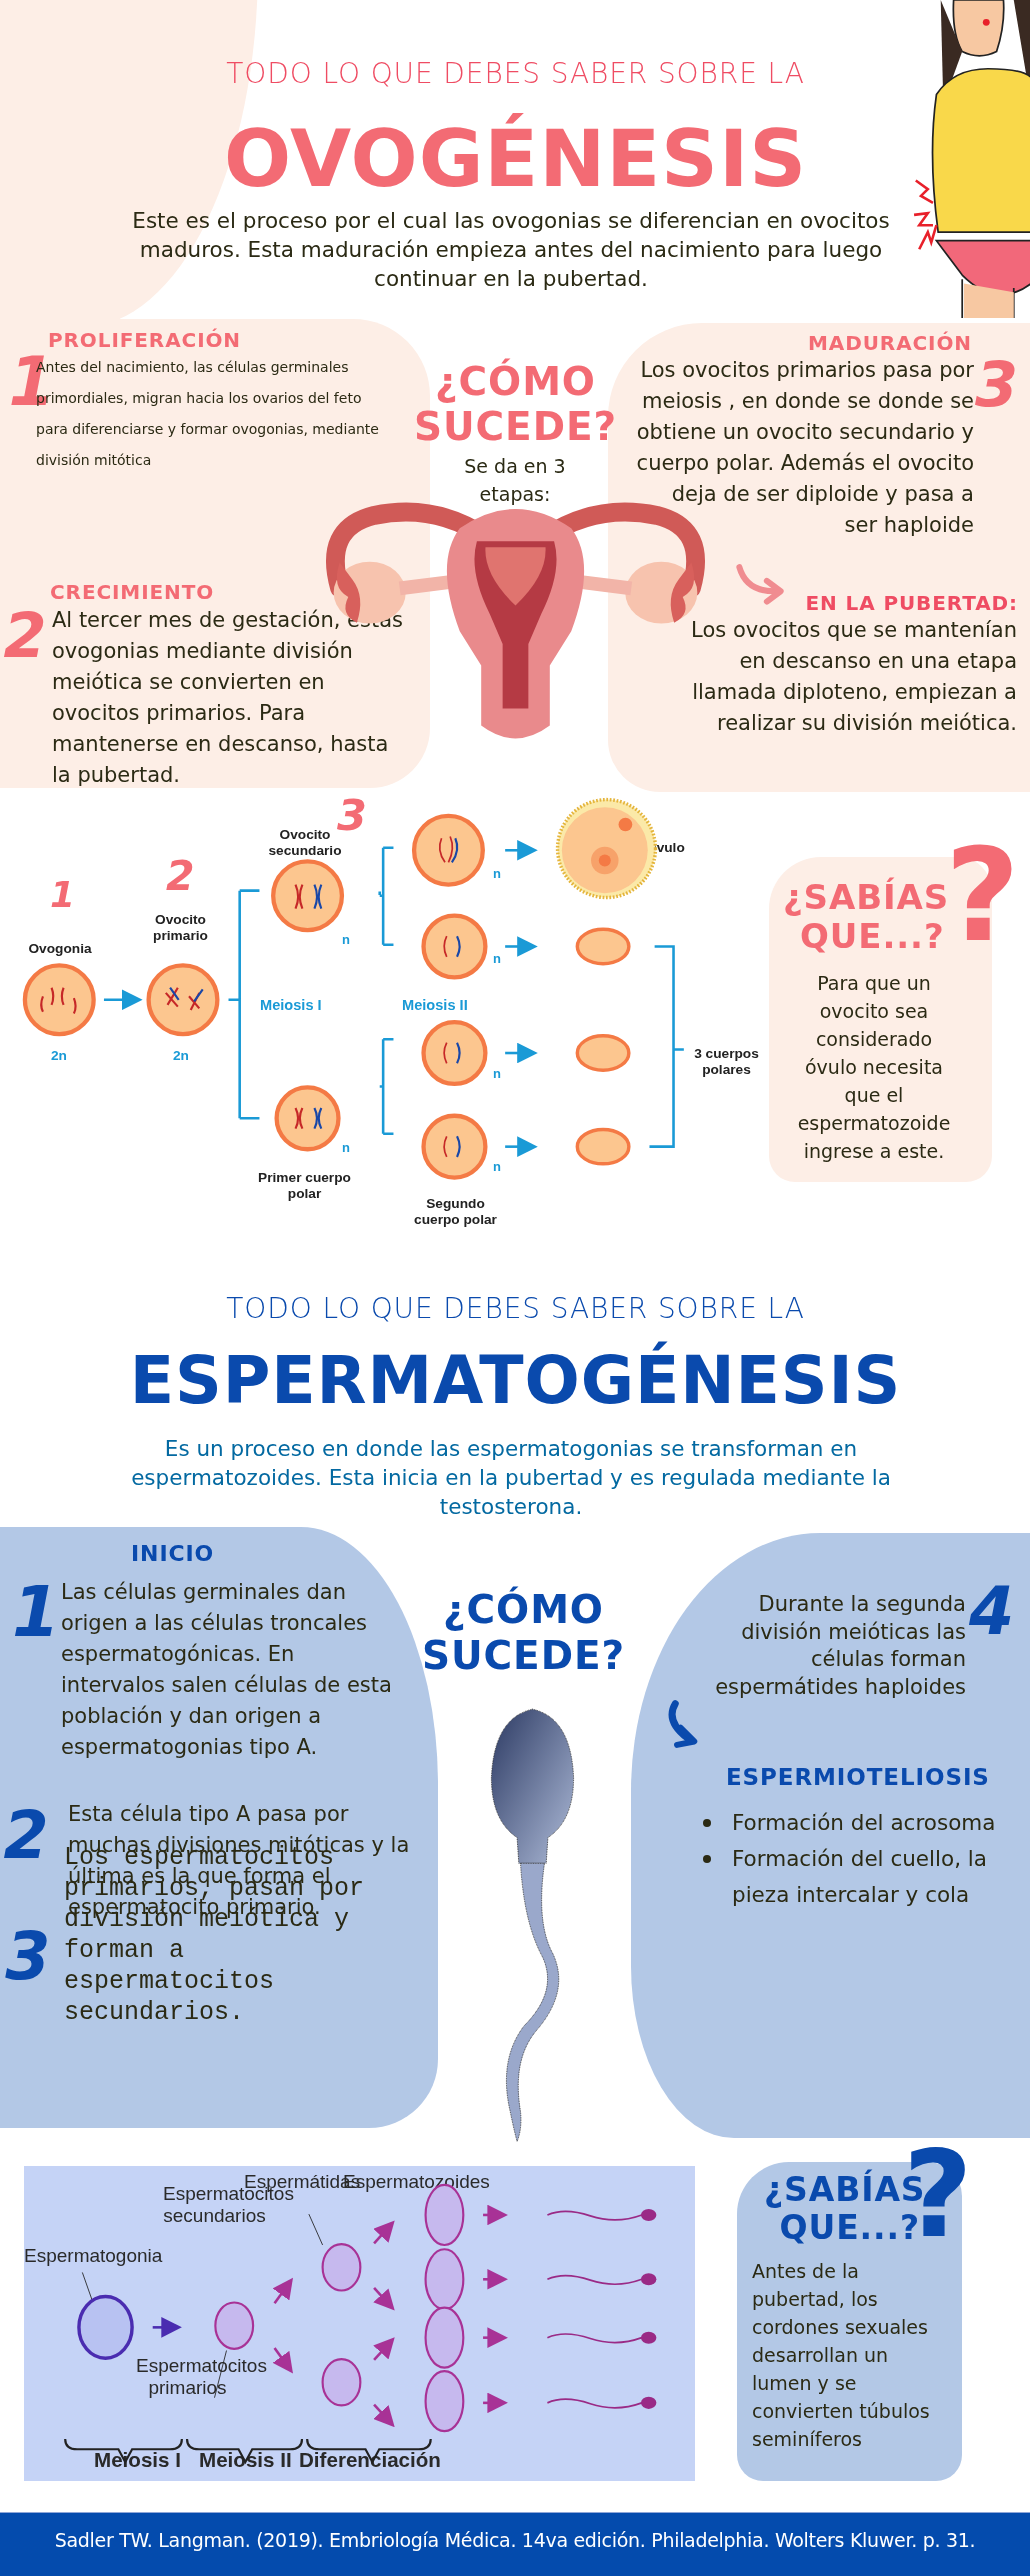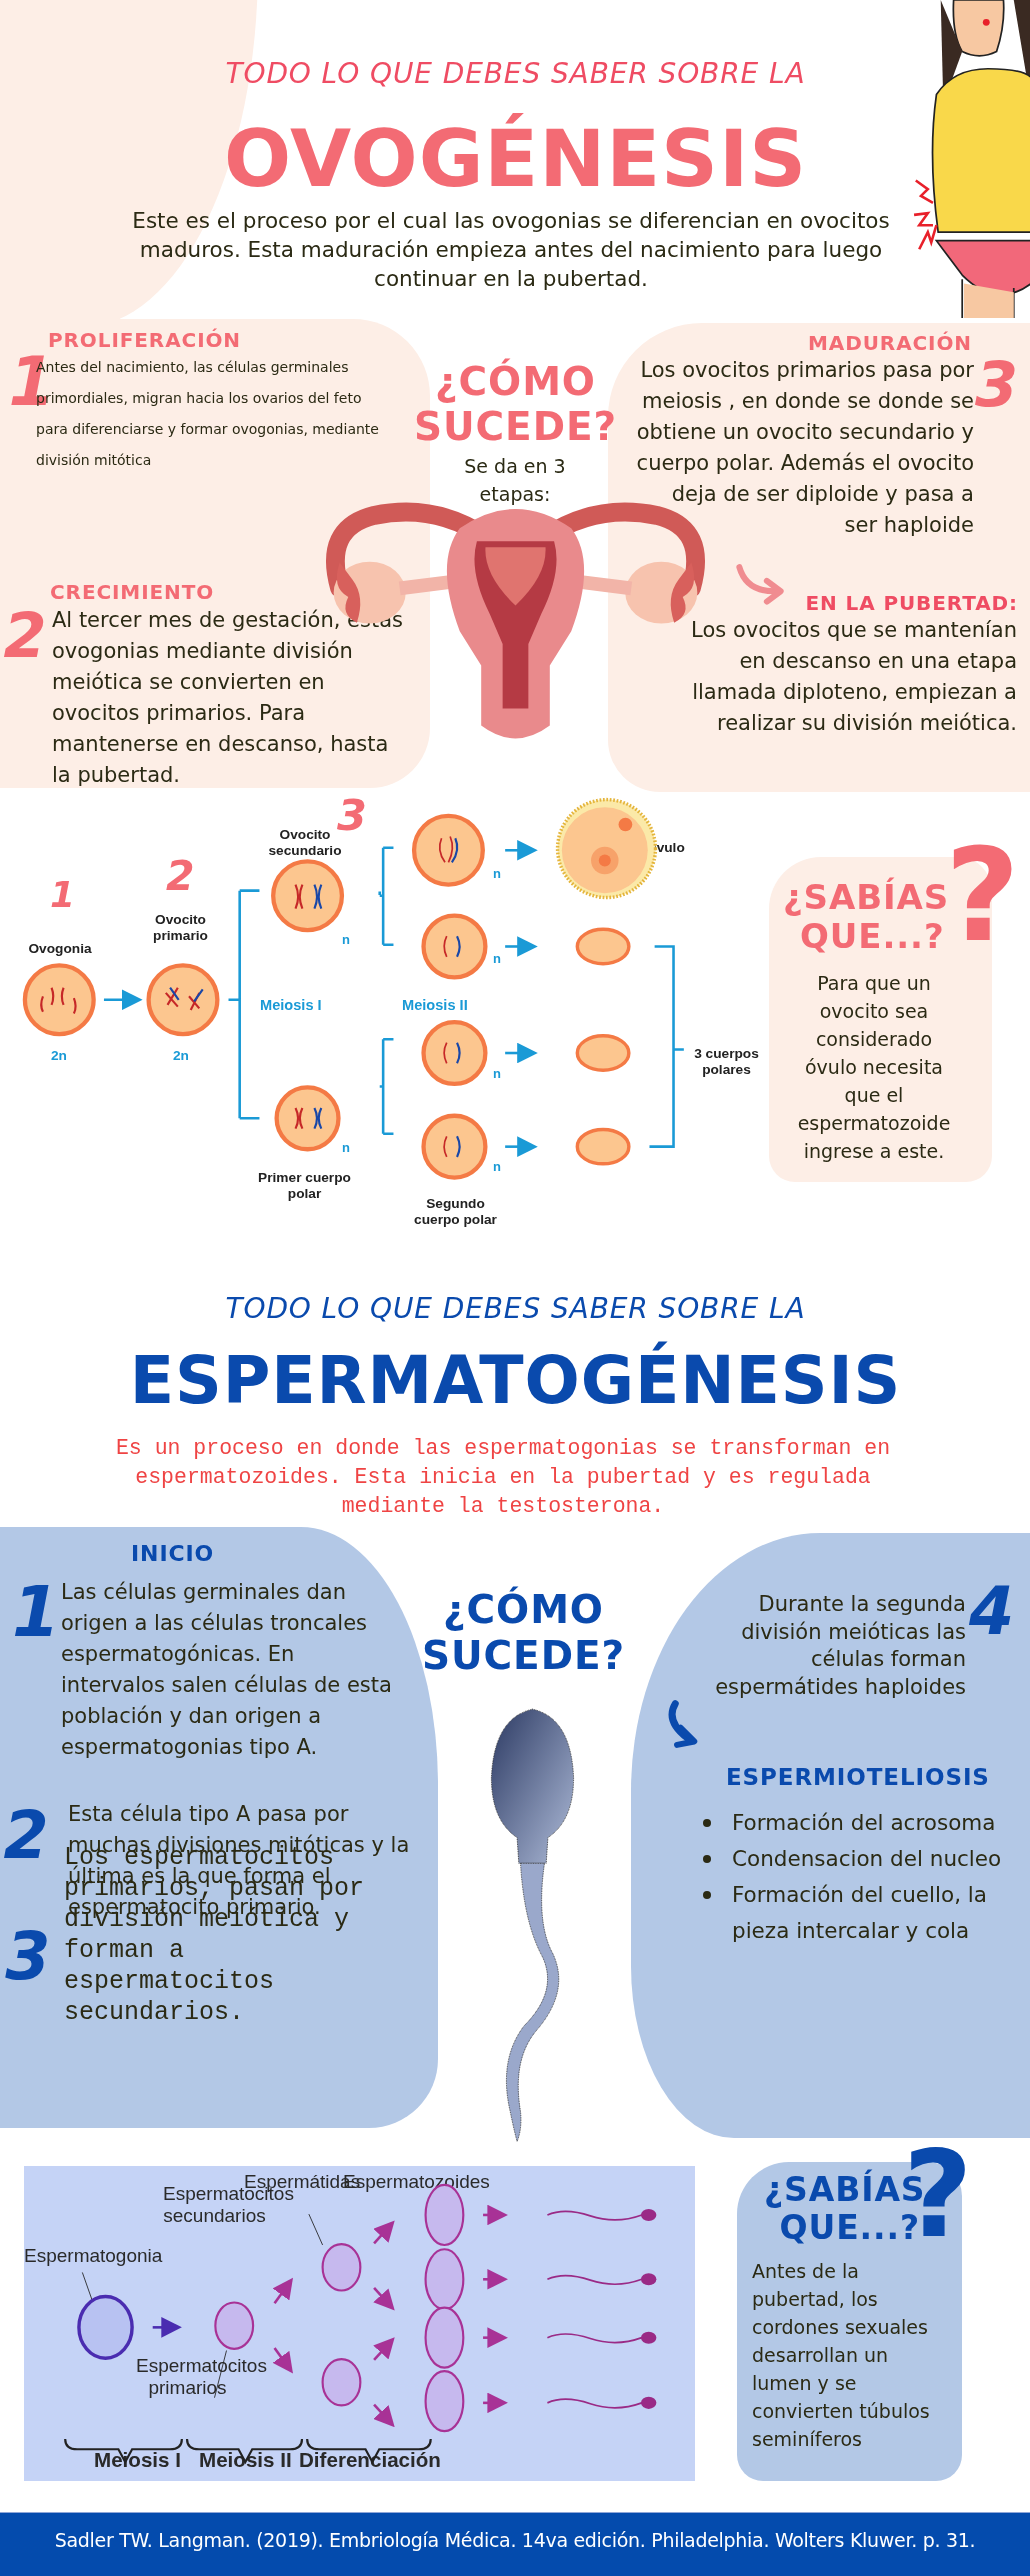--- a/index.html
+++ b/index.html
@@ -2,21 +2,21 @@
 <html style="font-size:13.7px"><head>
 <meta charset="utf-8">
 <style>
   * { box-sizing: border-box; margin: 0; padding: 0; }
   body { width: 1030px; height: 2576px; background: #ffffff; font-family: "DejaVu Sans", sans-serif; color: #2b2a14; position: relative; overflow: hidden; }
   .abs { position: absolute; }
   .blob-peach { background: #fdeee6; }
   .blob-blue { background: #b3c8e6; }
   .pink { color: #f0666e; }
   .display { font-family: "DejaVu Sans", sans-serif; font-weight: bold; letter-spacing: 0.9px; }
-  .thin-caps { font-family: "DejaVu Sans", sans-serif; font-weight: 200; letter-spacing: 0.9px; font-style: italic; }
+  .thin-caps { font-family: "DejaVu Sans", sans-serif; font-weight: 200; letter-spacing: 0.9px; }
   .body-text { font-size: 21.5px; line-height: 31px; color: #2b2a14; }
   .center { text-align: center; }
   .right { text-align: right; }
   .num { font-weight: bold; font-family: "DejaVu Sans", sans-serif; font-style: italic; }
   .diag-label { font-family: "Liberation Sans", sans-serif; font-weight: bold; font-size: 13.7px; color: #222; text-align: center; line-height: 16.3px; }
   .diag-blue { font-family: "Liberation Sans", sans-serif; font-weight: bold; color: #1a9ad6; }
   .sp-label { font-family: "Liberation Sans", sans-serif; font-size: 19px; color: #2a2a2a; line-height: 22px; }
   ul.bullets { list-style: none; }
   ul.bullets li { position: relative; padding-left: 38px; font-size: 21.5px; line-height: 36px; }
   ul.bullets li::before { content: ""; position: absolute; left: 8.6px; top: 13.7px; width: 8.6px; height: 8.6px; border-radius: 50%; background: #2b2a14; }
@@ -179,21 +179,21 @@
 <div class="abs blob-peach" style="left:769px; top:857px; width:223px; height:325px; border-radius:52px 34px 26px 26px;"></div>
 <div class="abs" style="left:945px; top:831px; font-family:'DejaVu Sans', sans-serif; font-weight:bold; font-size:129px; line-height:129px; color:#f36b74;">?</div>
 <div class="abs display" style="left:783px; top:878px; font-size:34px; line-height:39px; color:#f36b74;">
   <div>¿SABÍAS</div>
   <div style="padding-left:17px;">QUE...?</div>
 </div>
 <div class="abs center" style="left:788px; top:969px; width:172px; font-size:19px; line-height:28px;">Para que un ovocito sea considerado óvulo necesita que el espermatozoide ingrese a este.</div>
 
 <div class="abs thin-caps center" style="left:172px; top:1292px; width:687px; font-size:28px; color:#0a4aad;">TODO LO QUE DEBES SABER SOBRE LA</div>
 <div class="abs display center" style="left:86px; top:1340px; width:859px; font-size:65px; line-height:82px; color:#0a4aad;">ESPERMATOGÉNESIS</div>
-<div class="abs center" style="left:108px; top:1434px; width:790px; font-size:21.5px; line-height:29px; color:#ef4444;font-family:Liberation Mono, monospace;">Es un proceso en donde las espermatogonias se transforman en espermatozoides. Esta inicia en la pubertad y es regulada mediante la testosterona.</div>
+<div class="abs center" style="left:116px; top:1434px; width:790px; font-size:21.5px; line-height:29px; color:#0369a1;">Es un proceso en donde las espermatogonias se transforman en espermatozoides. Esta inicia en la pubertad y es regulada mediante la testosterona.</div>
 
 <div class="abs blob-blue" style="left:-17px; top:1527px; width:455px; height:601px; border-radius:0 137px 69px 0 / 0 258px 69px 0;"></div>
 <div class="abs blob-blue" style="left:631px; top:1533px; width:421px; height:605px; border-radius:189px 0 0 103px / 258px 0 0 172px;"></div>
 
 <div class="abs display" style="left:131px; top:1541px; font-size:22px; color:#0a4aad;">INICIO</div>
 
 <div class="abs num" style="left:12px; top:1578px; font-size:69px; line-height:69px; color:#0a4aad;">1</div>
 <div class="abs body-text" style="left:61px; top:1577px; width:343px; font-size:21px; line-height:31px;">Las células germinales dan origen a las células troncales espermatogónicas. En intervalos salen células de esta población y dan origen a espermatogonias tipo A.</div>
 
 <div class="abs num" style="left:3.4px; top:1801px; font-size:65px; line-height:69px; color:#0a4aad;">2</div>
@@ -223,21 +223,20 @@
 <div class="abs body-text right" style="left:678px; top:1591px; width:288px; font-size:21px; line-height:27.5px;">Durante la segunda división  meióticas las células forman espermátides haploides</div>
 <div class="abs" style="left:665px; top:1700px; width:43px; height:52px;">
   <svg width="43" height="52" viewBox="0 0 50 60">
       <path d="M12 4 Q0 24 26 44" stroke="#0a4aad" stroke-width="8" fill="none" stroke-linecap="round"></path>
       <path d="M18 32 L34 48 L14 52" stroke="#0a4aad" stroke-width="7" fill="none" stroke-linejoin="round" stroke-linecap="round"></path>
     </svg>
 </div>
 <div class="abs display" style="left:726px; top:1764px; font-size:23px; color:#0a4aad;">ESPERMIOTELIOSIS</div>
 <ul class="abs bullets" style="left:694px; top:1805px; width:335px;">
   <li>Formación del acrosoma</li>
-  <li>Condensacion del nucleo</li>
   <li style="">Formación del cuello, la pieza intercalar y cola</li>
 </ul>
 
 <div class="abs" style="left:24px; top:2166px; width:671px; height:315px; background:#c5d3f6;">
   <div class="abs sp-label" style="left:0px; top:79px;">Espermatogonia</div>
   <div class="abs sp-label center" style="left:139px; top:17px; width:103px;">Espermatocitos secundarios</div>
   <div class="abs sp-label center" style="left:112px; top:189px; width:103px;">Espermatocitos primarios</div>
   <div class="abs sp-label" style="left:219px; top:5.2px; left:220px;">Espermátidas</div>
   <div class="abs sp-label" style="left:319px; top:5.2px; left:319px;">Espermatozoides</div>
   <div class="abs sp-label" style="left:70px; top:283px; font-weight:bold; font-size:20.6px;">Meiosis I</div>

